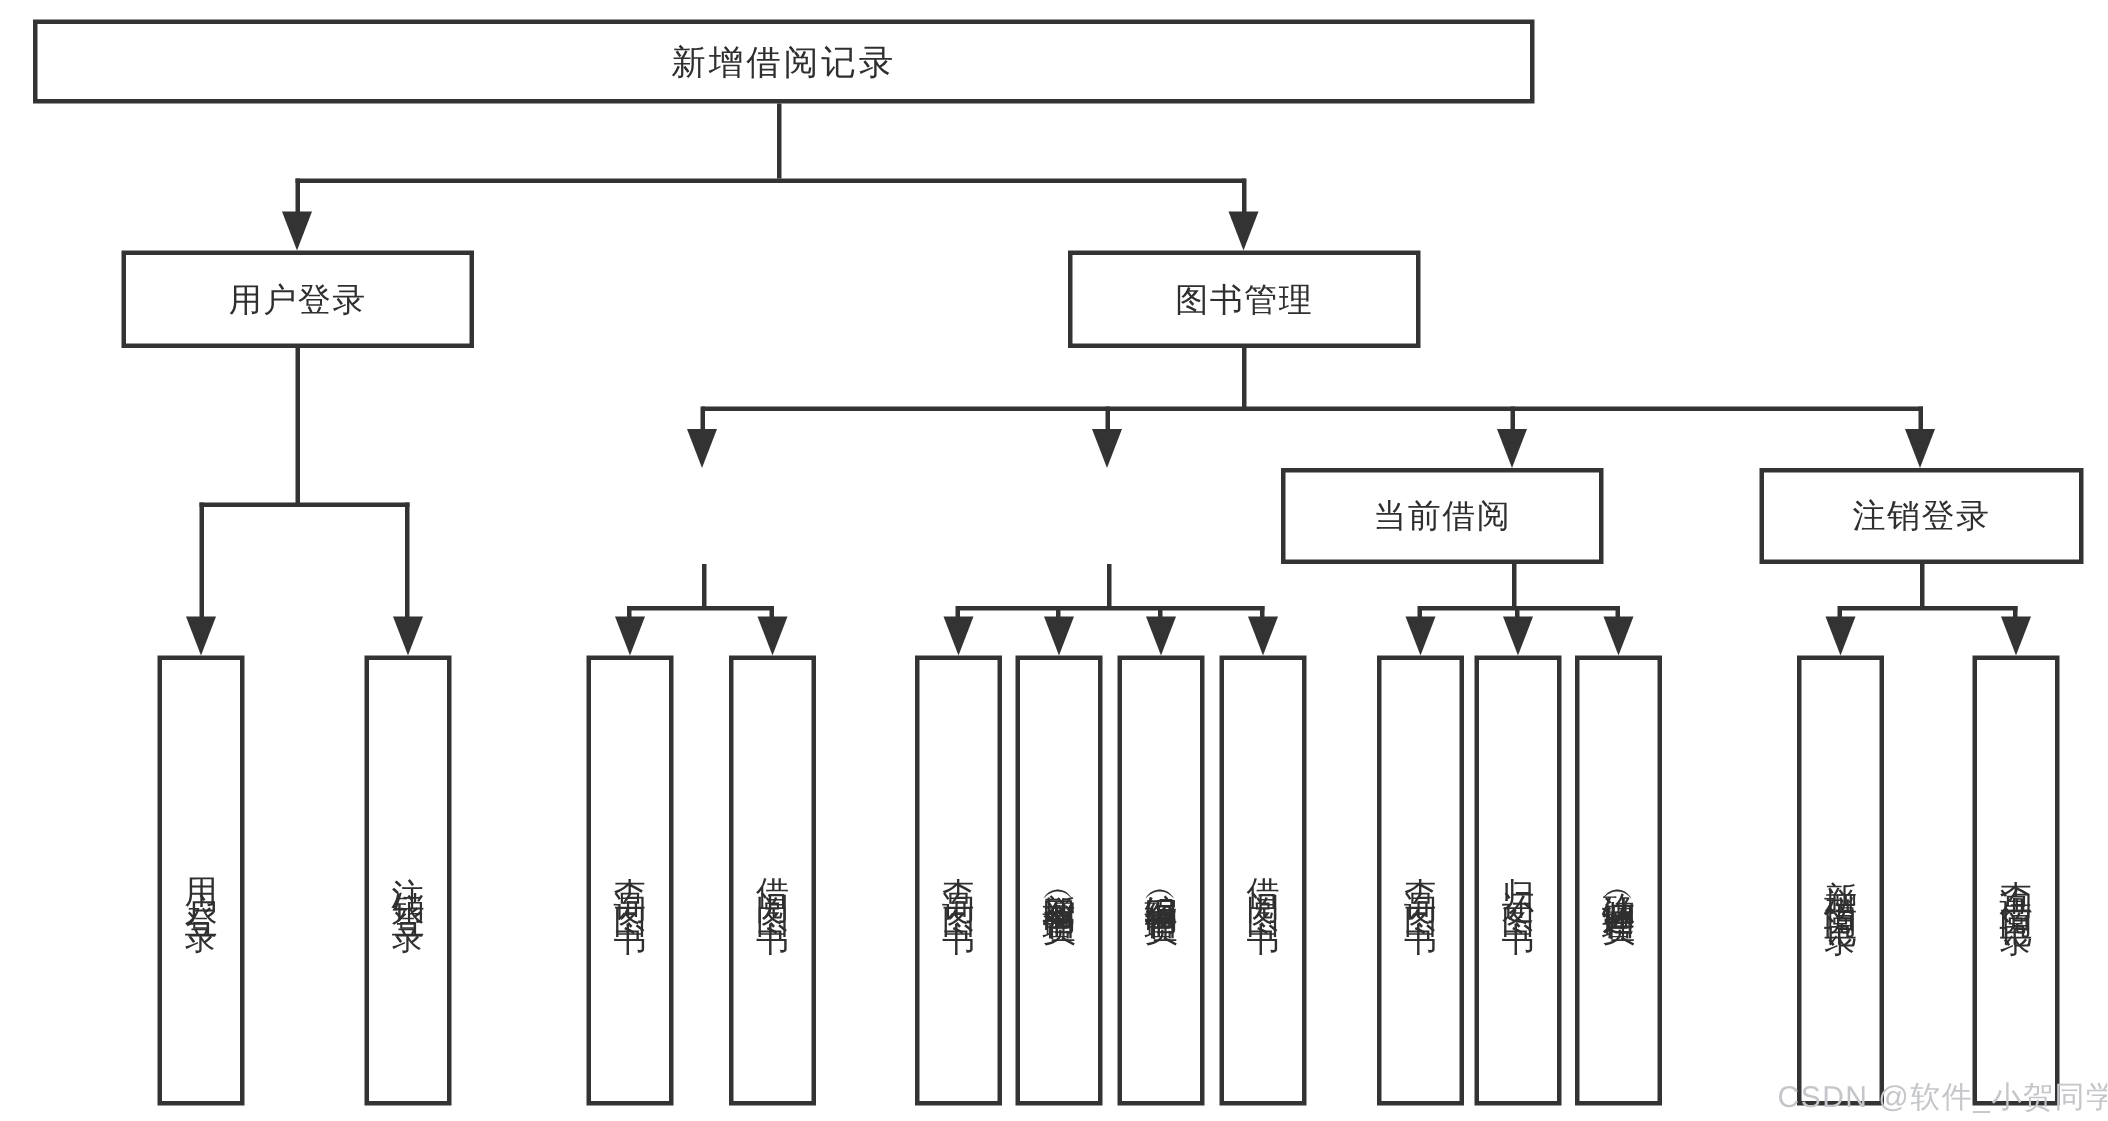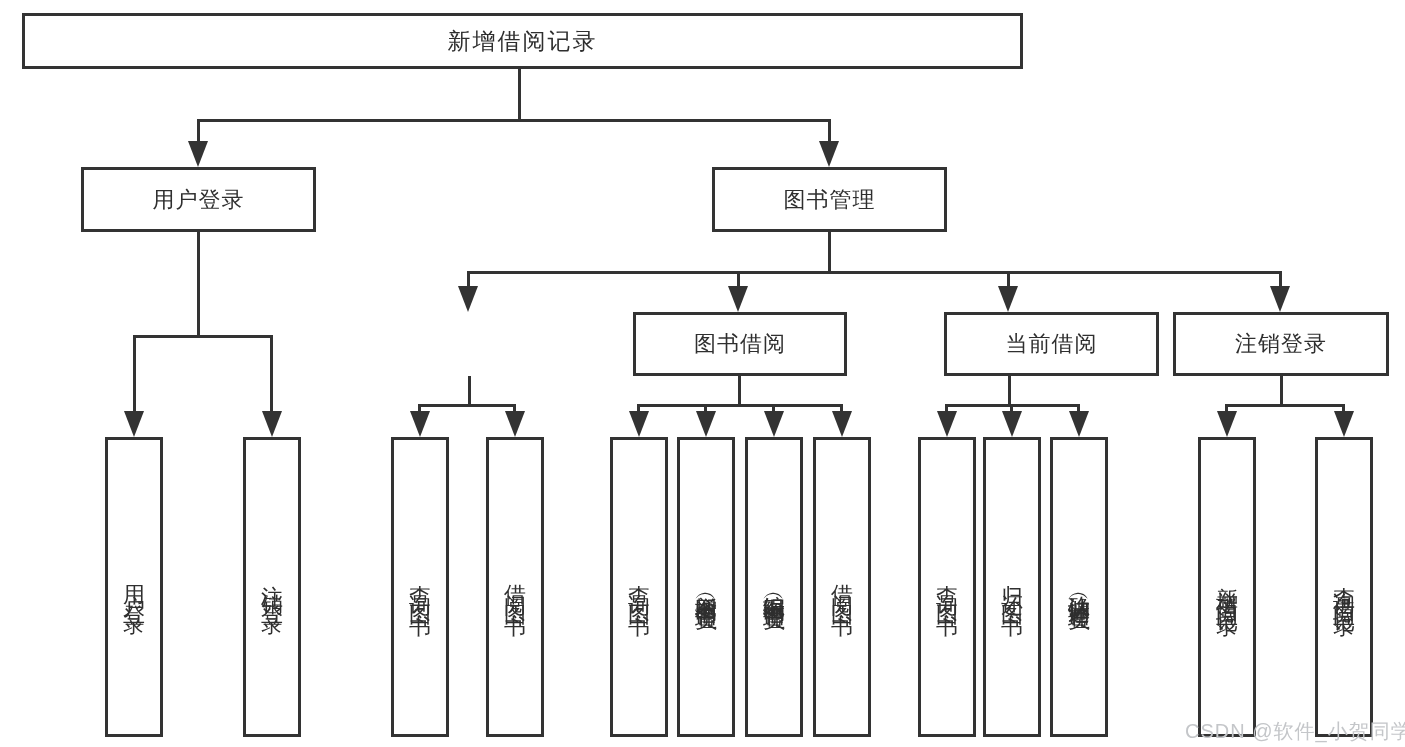--- a/index.html
+++ b/index.html
@@ -69,25 +69,22 @@
 
   <div class="node h-label" style="left:81px;top:167px;width:235px;height:65px;">
     <span>用户登录</span>
   </div>
 
   <div class="node h-label" style="left:712px;top:167px;width:235px;height:65px;">
     <span>图书管理</span>
   </div>
 
 
-  <div class="node h-label" style="left:633px;top:312px;width:214px;height:64px;">
-    <span>图书借阅</span>
-  </div>
 
-  <div class="node h-label" style="left:944px;top:312px;width:215px;height:64px;">
+  <div class="node h-label" style="left:854px;top:312px;width:215px;height:64px;">
     <span>当前借阅</span>
   </div>
 
   <div class="node h-label" style="left:1173px;top:312px;width:216px;height:64px;">
     <span>注销登录</span>
   </div>
 
   <div class="node v-box sp-lg" style="left:105px;top:437px;width:58px;height:300px;">
     <span>用户登录</span>
   </div>

